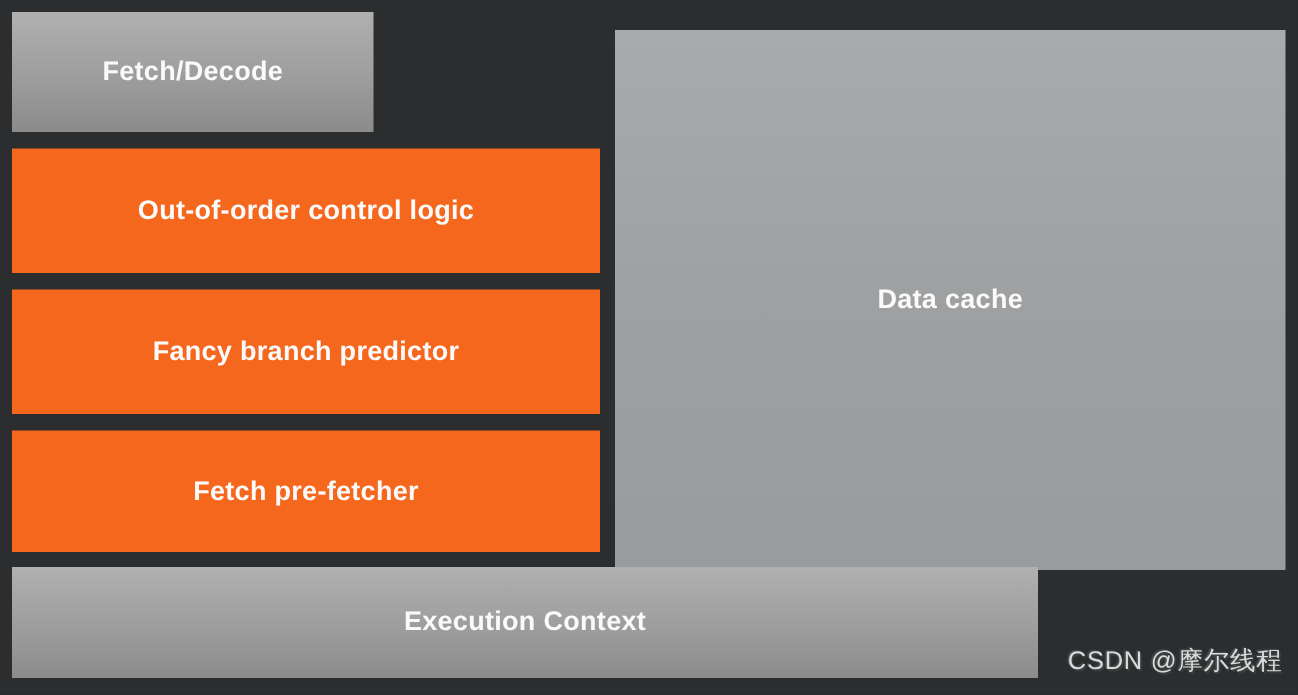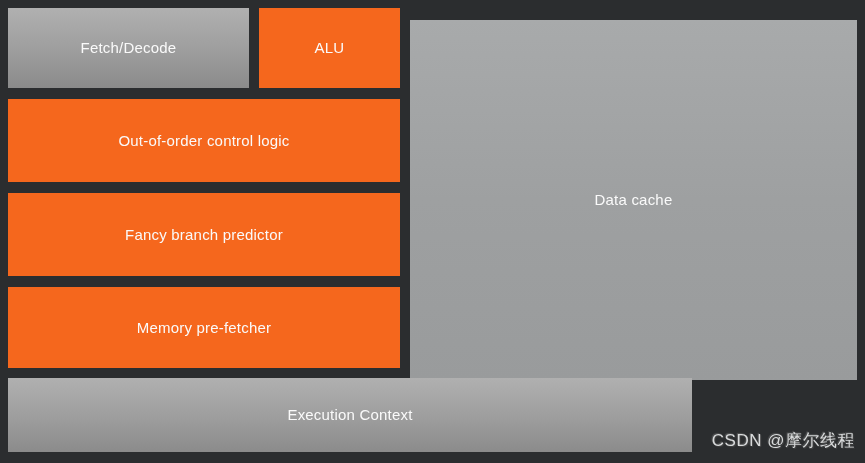--- a/index.html
+++ b/index.html
@@ -16,22 +16,22 @@
     font-family: "Liberation Sans", "DejaVu Sans", sans-serif;
   }
   .block {
     position: absolute;
     display: flex;
     align-items: center;
     justify-content: center;
   }
   .block .label {
     color: #fafafa;
-    font-size: 15px;
-    font-weight: 400;
+    font-size: 18px;
+    font-weight: 700;
     line-height: 1.2;
     white-space: nowrap;
     letter-spacing: 0.2px;
   }
   .orange {
     background: #f5671d;
   }
   .gray-gradient {
     background: linear-gradient(180deg, #b0b0b0 0%, #9d9d9d 55%, #8b8b8b 100%);
   }
@@ -61,34 +61,31 @@
 </style>
 </head>
 <body>
 
 <div class="canvas">
 
   <div class="block gray-gradient fetch-decode">
     <span class="label">Fetch/Decode</span>
   </div>
 
-  <div class="block orange alu">
-    <span class="label">ALU</span>
-  </div>
 
   <div class="block orange ooo-logic">
     <span class="label">Out-of-order control logic</span>
   </div>
 
   <div class="block orange branch-pred">
     <span class="label">Fancy branch predictor</span>
   </div>
 
   <div class="block orange mem-prefetch">
-    <span class="label">Memory pre-fetcher</span>
+    <span class="label">Fetch pre-fetcher</span>
   </div>
 
   <div class="block cache-gray data-cache">
     <span class="label">Data cache</span>
   </div>
 
   <div class="block gray-gradient exec-context">
     <span class="label">Execution Context</span>
   </div>
 

